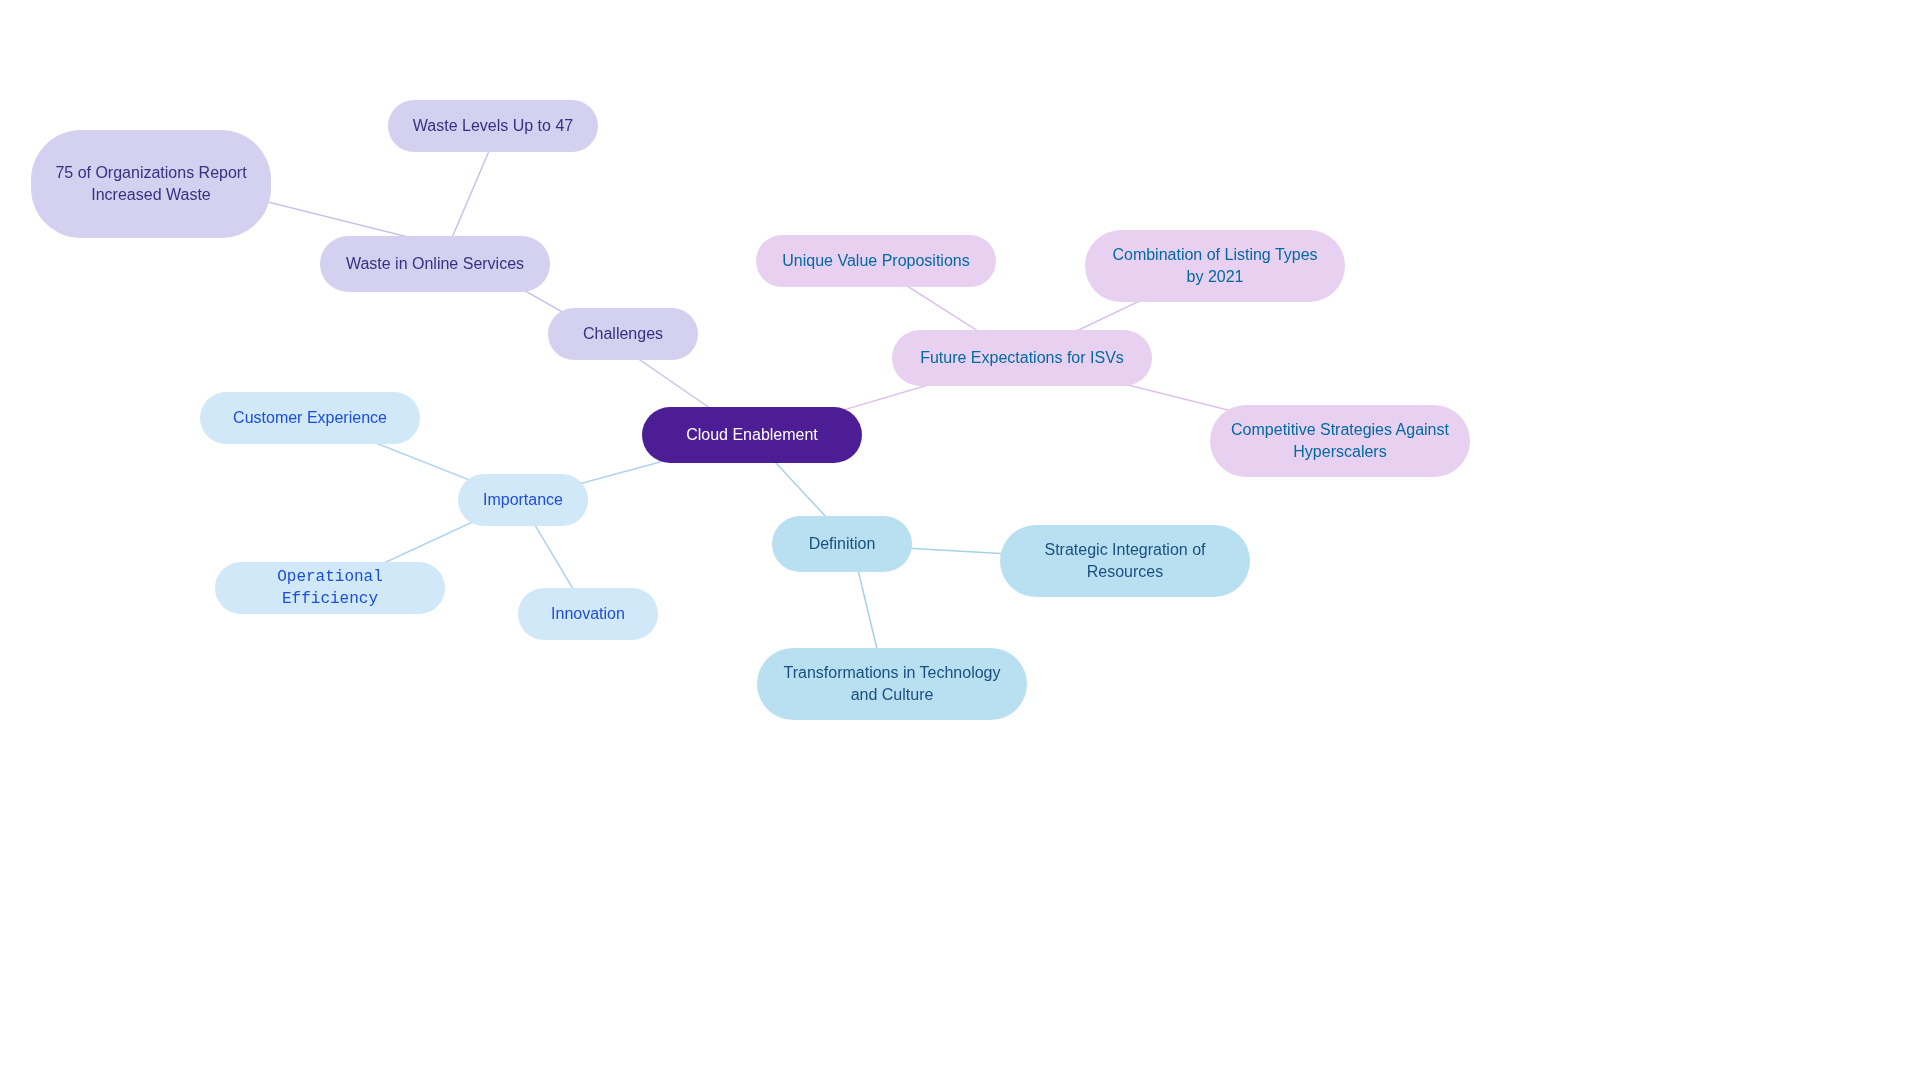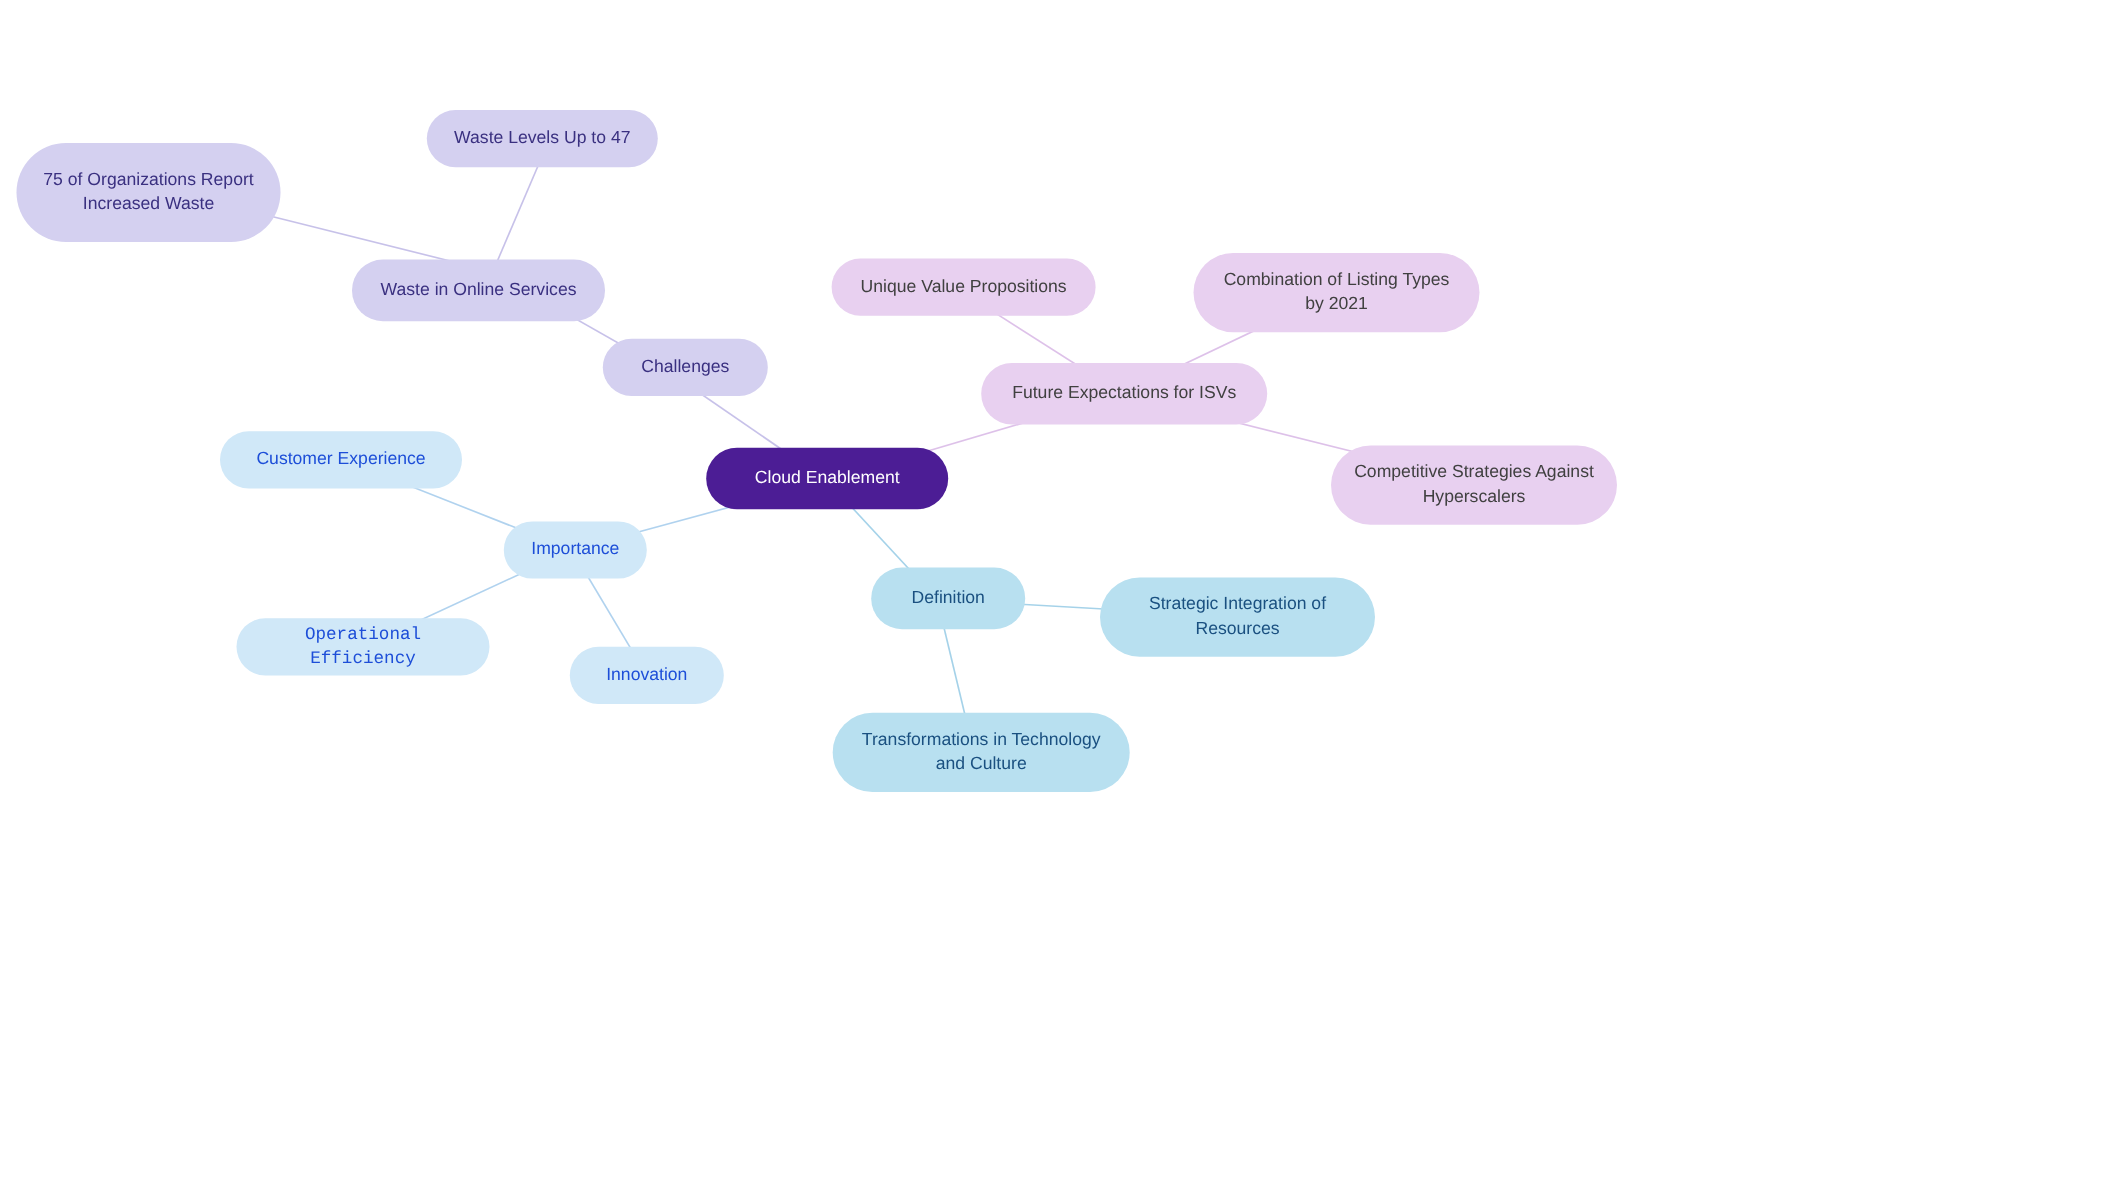--- a/index.html
+++ b/index.html
@@ -50,21 +50,21 @@
     
     .node-purple {
       background: #d4d0f0;
       color: #3a3080;
       border-radius: 50px;
     }
 
     
     .node-pink {
       background: #e8d0f0;
-      color: #404040;
+      color: #0369a1;
       border-radius: 50px;
     }
 
     
     .node-blue {
       background: #b8e0f0;
       color: #1a5080;
       border-radius: 50px;
     }
 
@@ -120,21 +120,21 @@
 </div>
 
 <div class="node node-purple" style="left: 320px; top: 220px; width: 230px; height: 56px; margin-top: 16px;">
   <span class="node-text">Waste in Online Services</span>
 </div>
 
 <div class="node node-purple" style="left: 388px; top: 100px; width: 210px; height: 52px;">
   <span class="node-text">Waste Levels Up to 47</span>
 </div>
 
-<div class="node node-purple" style="left: 15px; top: 130px; width: 240px; height: 90px;">
+<div class="node node-purple" style="left: 31px; top: 130px; width: 240px; height: 108px;">
   <span class="node-text">75 of Organizations Report Increased Waste</span>
 </div>
 
 <div class="node node-lightblue" style="left: 458px; top: 474px; width: 130px; height: 52px;">
   <span class="node-text">Importance</span>
 </div>
 
 <div class="node node-lightblue" style="left: 200px; top: 392px; width: 220px; height: 52px;">
   <span class="node-text">Customer Experience</span>
 </div>
@@ -156,21 +156,21 @@
 </div>
 
 <div class="node node-pink" style="left: 1085px; top: 230px; width: 260px; height: 72px;">
   <span class="node-text">Combination of Listing Types by 2021</span>
 </div>
 
 <div class="node node-pink" style="left: 1210px; top: 405px; width: 260px; height: 72px;">
   <span class="node-text">Competitive Strategies Against Hyperscalers</span>
 </div>
 
-<div class="node node-blue" style="left: 792px; top: 516px; width: 140px; height: 56px;">
+<div class="node node-blue" style="left: 772px; top: 516px; width: 140px; height: 56px;">
   <span class="node-text">Definition</span>
 </div>
 
 <div class="node node-blue" style="left: 1000px; top: 525px; width: 250px; height: 72px;">
   <span class="node-text">Strategic Integration of Resources</span>
 </div>
 
 <div class="node node-blue" style="left: 757px; top: 648px; width: 270px; height: 72px;">
   <span class="node-text">Transformations in Technology and Culture</span>
 </div>

